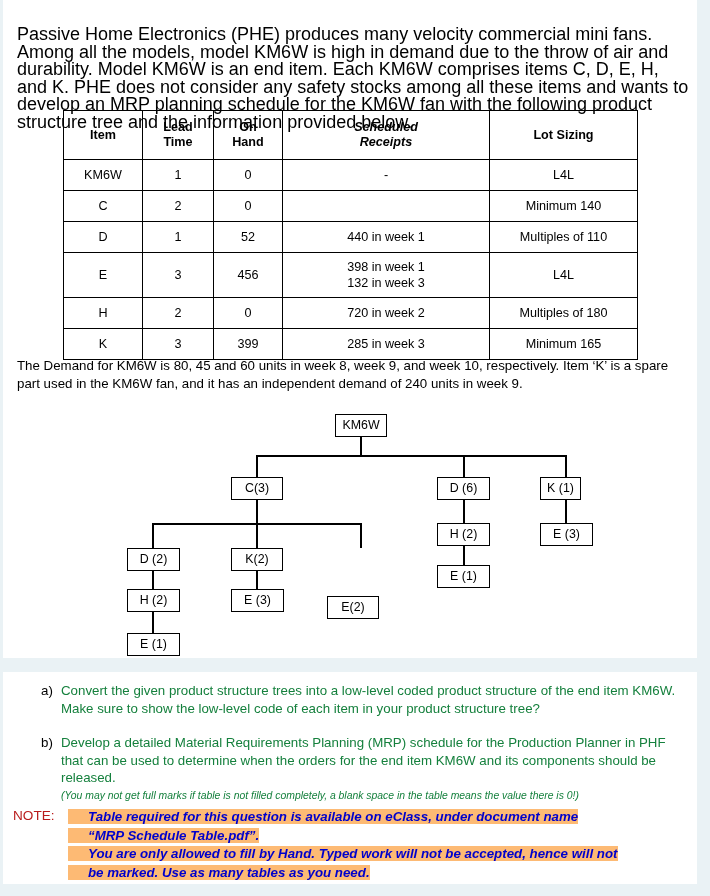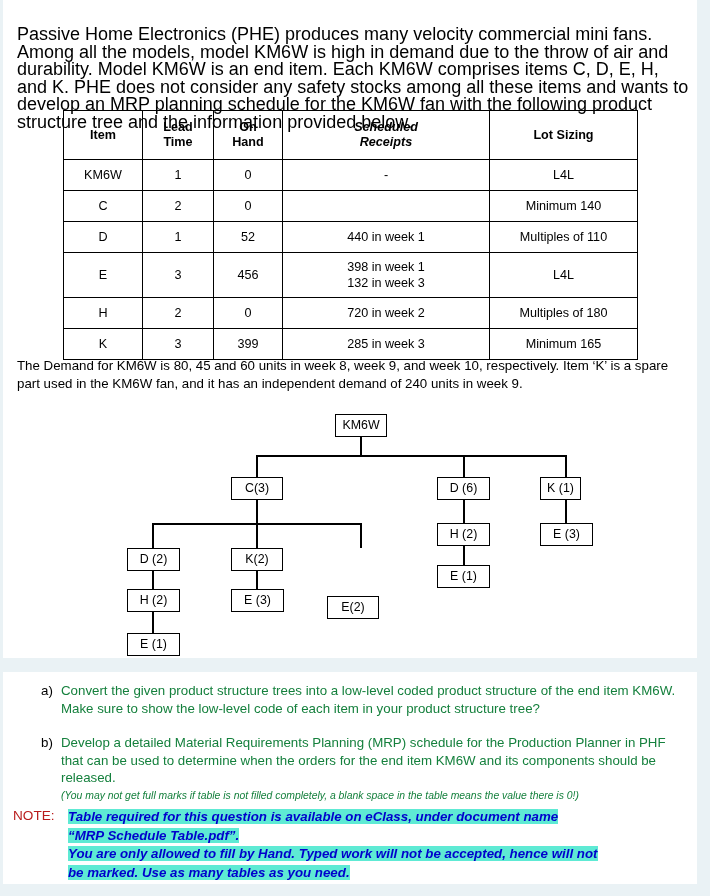--- a/index.html
+++ b/index.html
@@ -138,22 +138,23 @@
   #note-label {
     position: absolute; left: 0; top: 0;
     color: #b91c1c; font-weight: normal; font-size: 13.6px;
   }
   #note-body {
     position: absolute; left: 55px; top: 0; width: 620px;
     color: #0000cc; font-weight: bold; font-style: italic;
     font-size: 13.3px; line-height: 18.5px;
   }
   #note-body span.hl {
-    background: #5eead4;
+    background: #fdba74;
     box-decoration-break: clone;
+    padding-left: 20px;
     -webkit-box-decoration-break: clone;
   }
 </style>
 </head>
 <body>
 
 <div class="panel" id="panel-top">
 
   <p class="intro">Passive Home Electronics (PHE) produces many velocity commercial mini fans. Among all the models, model KM6W is high in demand due to the throw of air and durability. Model KM6W is an end item. Each KM6W comprises items C, D, E, H, and K.  PHE does not consider any safety stocks among all these items and wants to develop an MRP planning schedule for the KM6W fan with the following product structure tree and the information provided below.</p>
 

